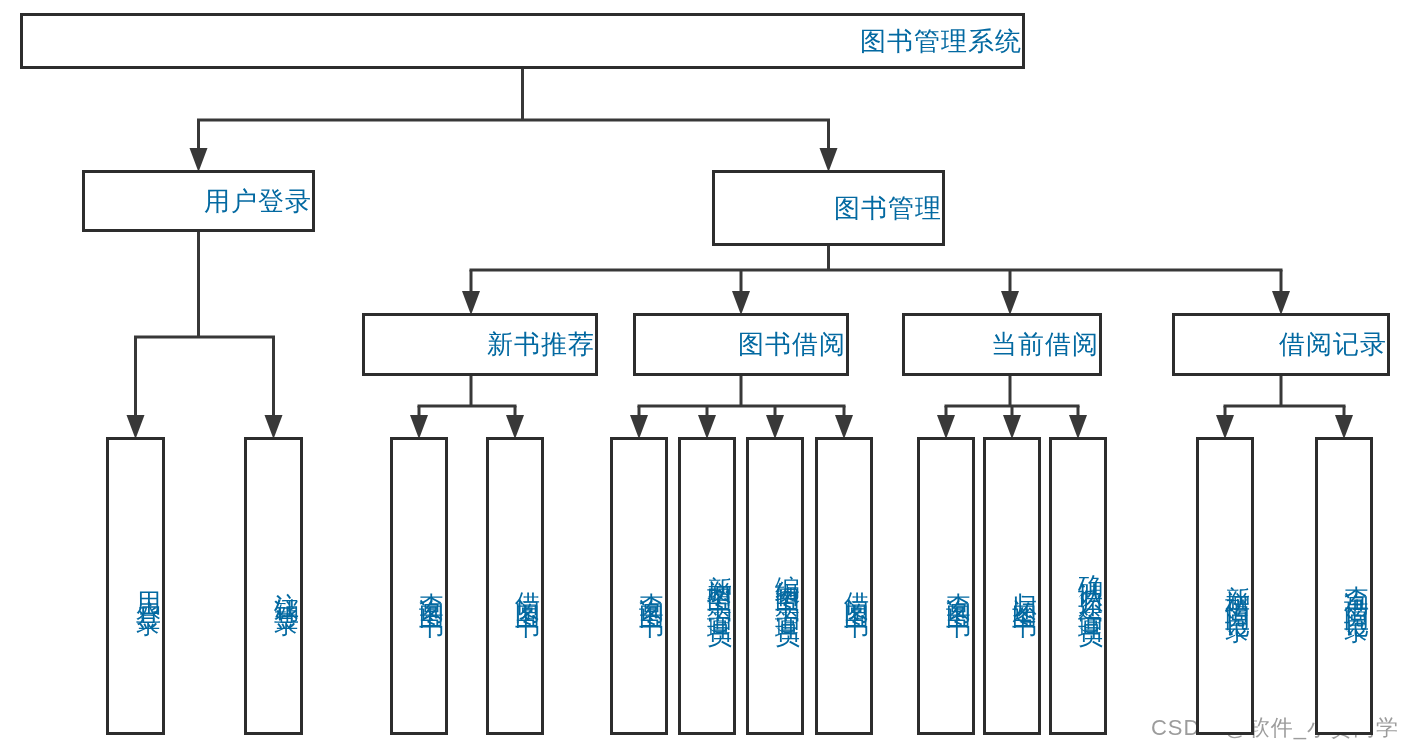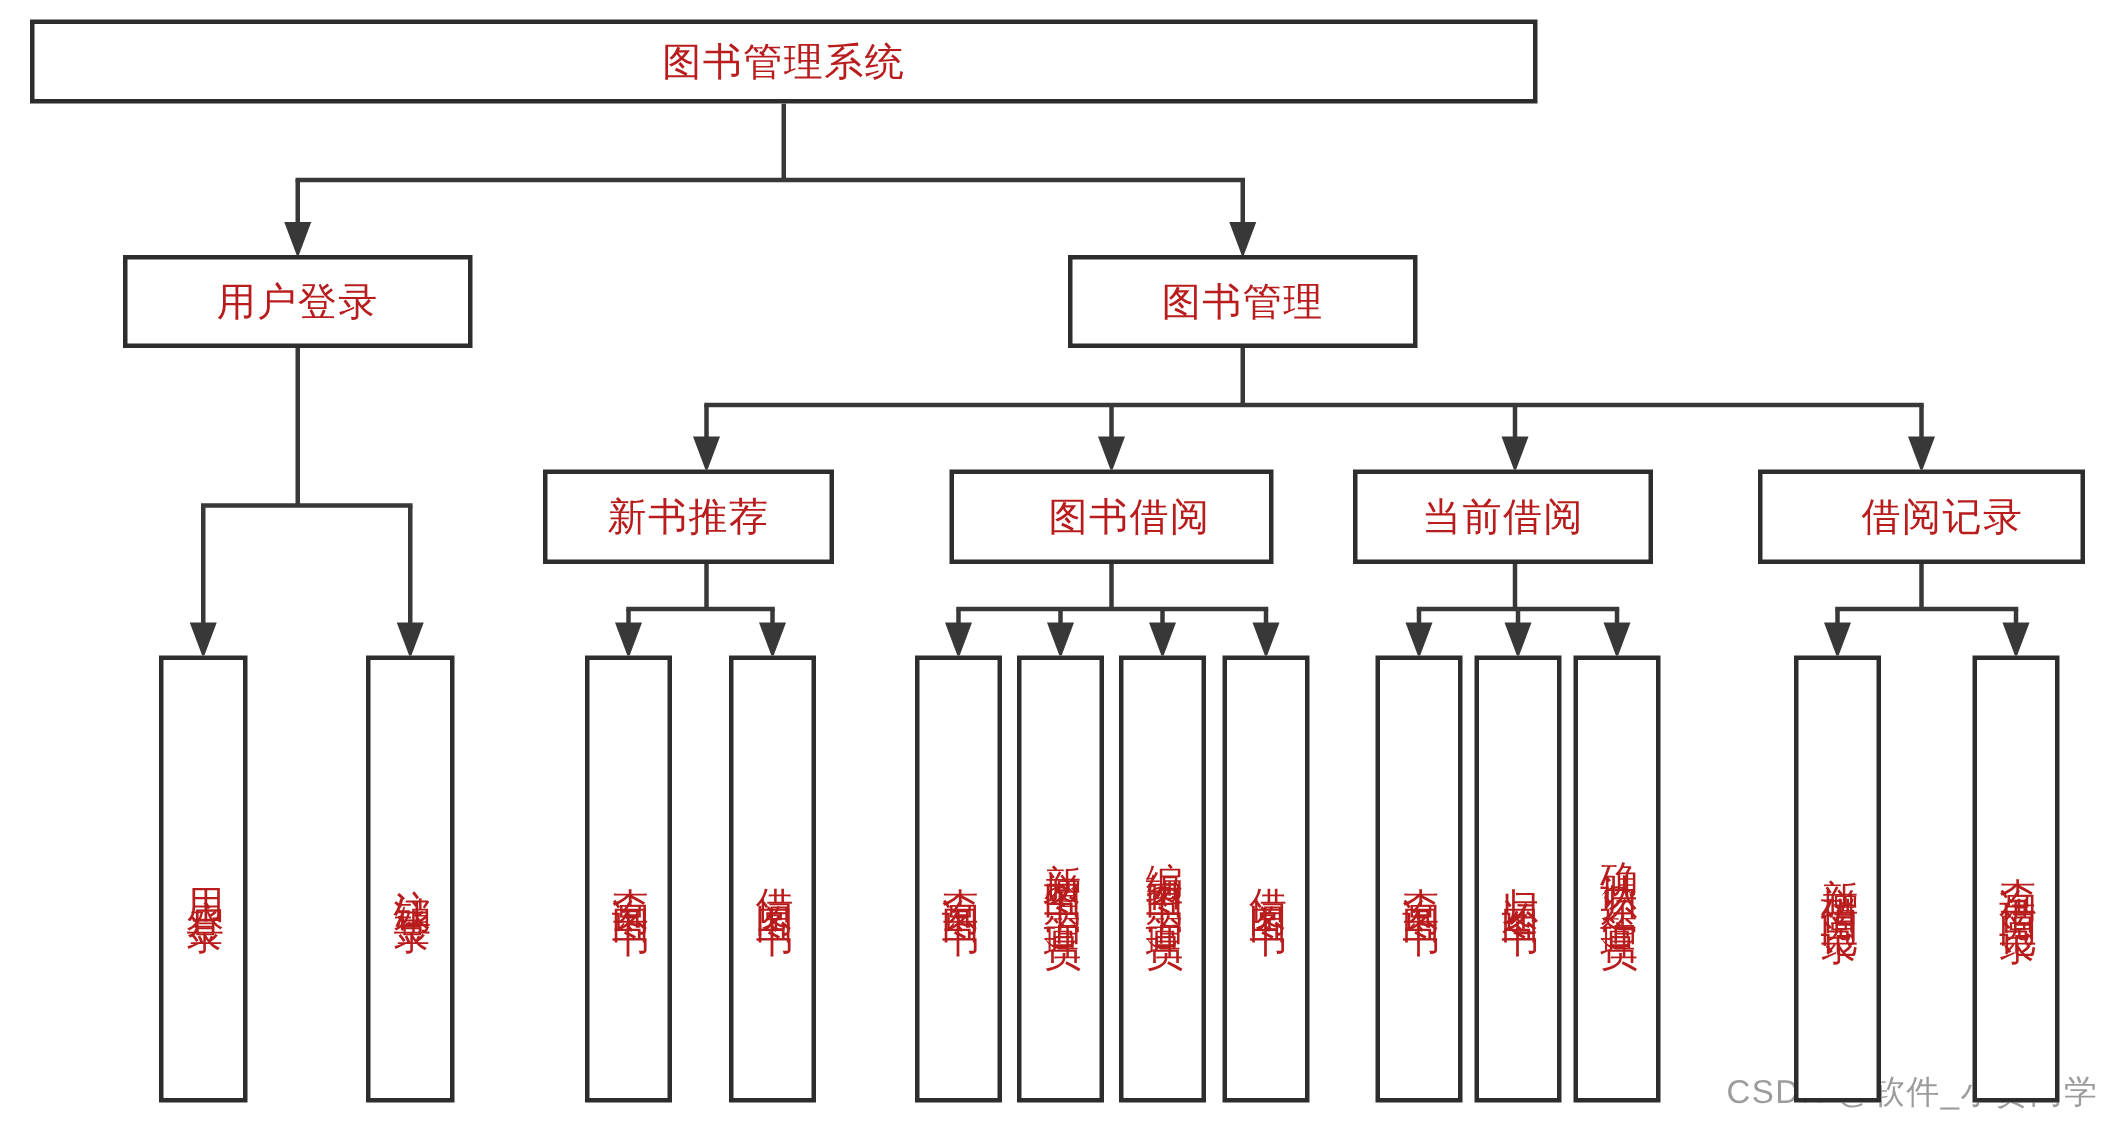--- a/index.html
+++ b/index.html
@@ -20,22 +20,22 @@
     left: 0;
     top: 0;
   }
   .node {
     position: absolute;
     box-sizing: border-box;
     background: #ffffff;
     border: 3px solid #2d2d2d;
     display: flex;
     align-items: center;
-    justify-content: center;
-    color: #b91c1c;
+    justify-content: flex-end;
+    color: #0369a1;
   }
   .node.h {
     font-size: 26px;
     letter-spacing: 1px;
     white-space: nowrap;
   }
   .node.v span {
     writing-mode: vertical-rl;
     text-orientation: mixed;
     font-size: 25px;
@@ -111,24 +111,24 @@
       <polygon points="1335,415 1353,415 1344,439" fill="#383838"></polygon>
     </svg>
 
   <div class="watermark">CSDN @软件_小贺同学</div>
 <div class="node h" style="left: 20px; top: 13px; width: 1005px; height: 56px;">
       <span>图书管理系统</span>
     </div>
     <div class="node h" style="left: 82px; top: 170px; width: 233px; height: 62px;">
       <span>用户登录</span>
     </div>
-    <div class="node h" style="left: 712px; top: 170px; width: 233px; height: 62px;">
+    <div class="node h" style="left: 712px; top: 170px; width: 233px; height: 76px;">
       <span>图书管理</span>
     </div>
-    <div class="node h" style="left: 362px; top: 313px; width: 194px; height: 63px;">
+    <div class="node h" style="left: 362px; top: 313px; width: 236px; height: 63px;">
       <span>新书推荐</span>
     </div>
     <div class="node h" style="left: 633px; top: 313px; width: 216px; height: 63px; padding-left: 24px;">
       <span>图书借阅</span>
     </div>
     <div class="node h" style="left: 902px; top: 313px; width: 200px; height: 63px;">
       <span>当前借阅</span>
     </div>
     <div class="node h" style="left: 1172px; top: 313px; width: 218px; height: 63px; padding-left: 28px;">
       <span>借阅记录</span>

